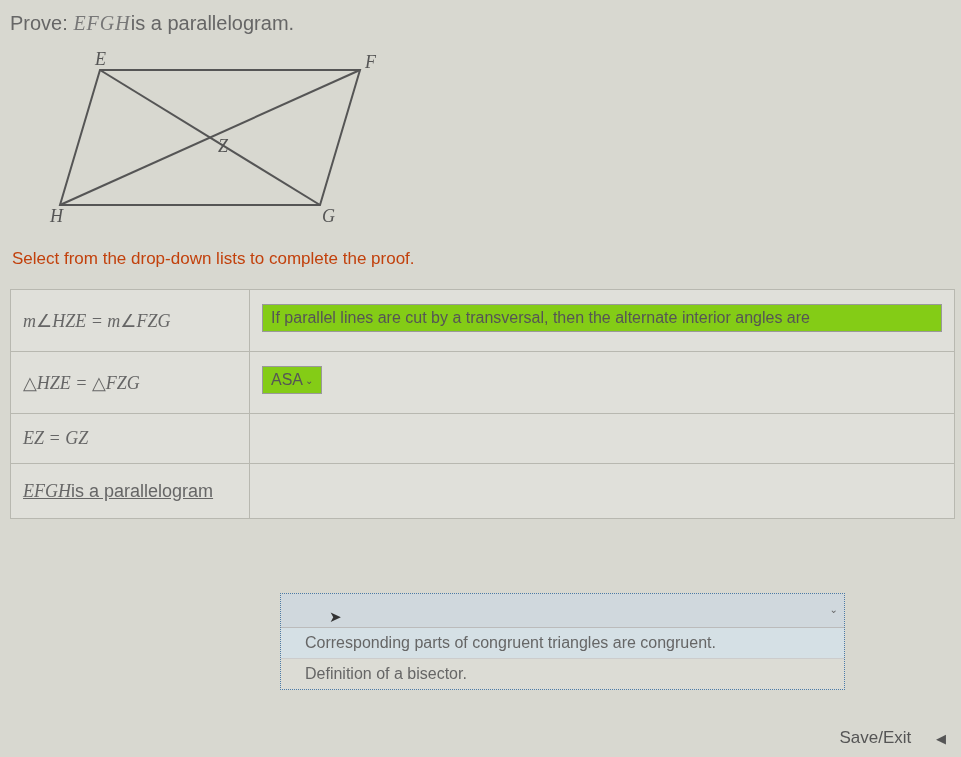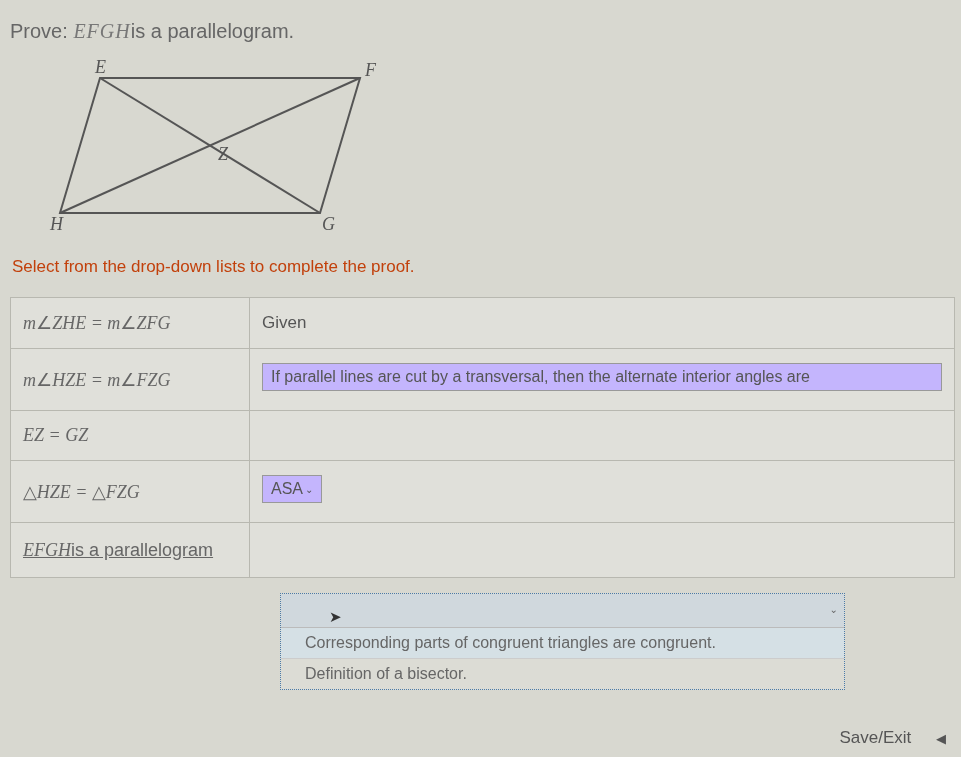--- a/index.html
+++ b/index.html
@@ -7,21 +7,21 @@
     margin: 0;
     font-family: Arial, sans-serif;
     background: #d8d8d0;
     width: 961px;
     height: 757px;
     overflow: hidden;
     position: relative;
     color: #555;
   }
   .content {
-    padding: 20px 0 0 10px;
+    padding: 12px 0 0 10px;
   }
   .prove-line {
     font-size: 20px;
     margin-bottom: 15px;
     color: #666;
   }
   .prove-label { font-weight: normal; }
   .math-it { font-family: 'Times New Roman', serif; font-style: italic; color: #777; letter-spacing: 1px; }
   .diagram {
     margin: 10px 0 15px 30px;
@@ -48,21 +48,21 @@
     font-family: 'Times New Roman', serif;
     font-style: italic;
     color: #666;
     font-size: 18px;
   }
   .angle-sym { font-style: normal; font-family: Arial, sans-serif; }
   .tri-sym { font-style: normal; font-family: Arial, sans-serif; }
   .select-box {
     display: inline-block;
     border: 1px solid #999;
-    background: #c4b5fd;
+    background: #84cc16;
     padding: 4px 8px;
     font-size: 16px;
     color: #555;
     white-space: nowrap;
     overflow: hidden;
   }
   .select-chevron {
     font-size: 10px;
     vertical-align: middle;
     margin-left: 2px;
@@ -146,47 +146,41 @@
       <text x="282" y="172" font-family="Times New Roman" font-style="italic" font-size="18" fill="#555">G</text>
       <text x="10" y="172" font-family="Times New Roman" font-style="italic" font-size="18" fill="#555">H</text>
       <text x="178" y="102" font-family="Times New Roman" font-style="italic" font-size="18" fill="#555">Z</text>
     </svg>
   </div>
 
   <div class="instruction">Select from the drop-down lists to complete the proof.</div>
 
   <table class="proof-table">
     <tbody>
-        <tr>
-      <td class="stmt">
-        <span>m</span><span class="angle-sym">∠</span><span>ZHE</span><span> = </span><span>m</span><span class="angle-sym">∠</span><span>ZFG</span>
-      </td>
-      <td>Given</td>
-    </tr>
     <tr>
       <td class="stmt">
         <span>m</span><span class="angle-sym">∠</span><span>HZE</span><span> = </span><span>m</span><span class="angle-sym">∠</span><span>FZG</span>
       </td>
       <td>
         <span class="select-box long-select"><span>If parallel lines are cut by a transversal, then the alternate interior angles are</span></span>
       </td>
     </tr>
     <tr>
       <td class="stmt">
-        <span>EZ</span><span> = </span><span>GZ</span>
-      </td>
-      <td style="height:48px;"></td>
-    </tr>
-    <tr>
-      <td class="stmt">
         <span class="tri-sym">△</span><span>HZE</span><span> = </span><span class="tri-sym">△</span><span>FZG</span>
       </td>
       <td>
         <span class="select-box"><span>ASA</span><span class="select-chevron">⌄</span></span>
       </td>
+    </tr>
+    <tr>
+      <td class="stmt">
+        <span>EZ</span><span> = </span><span>GZ</span>
+      </td>
+      <td style="height:48px;"></td>
     </tr>
     <tr class="reason-6">
       <td class="stmt">
         <span>EFGH</span><span style="font-family:Arial;font-style:normal;">is a parallelogram</span>
       </td>
       <td></td>
     </tr>
   </tbody>
     </table>
 </div>

